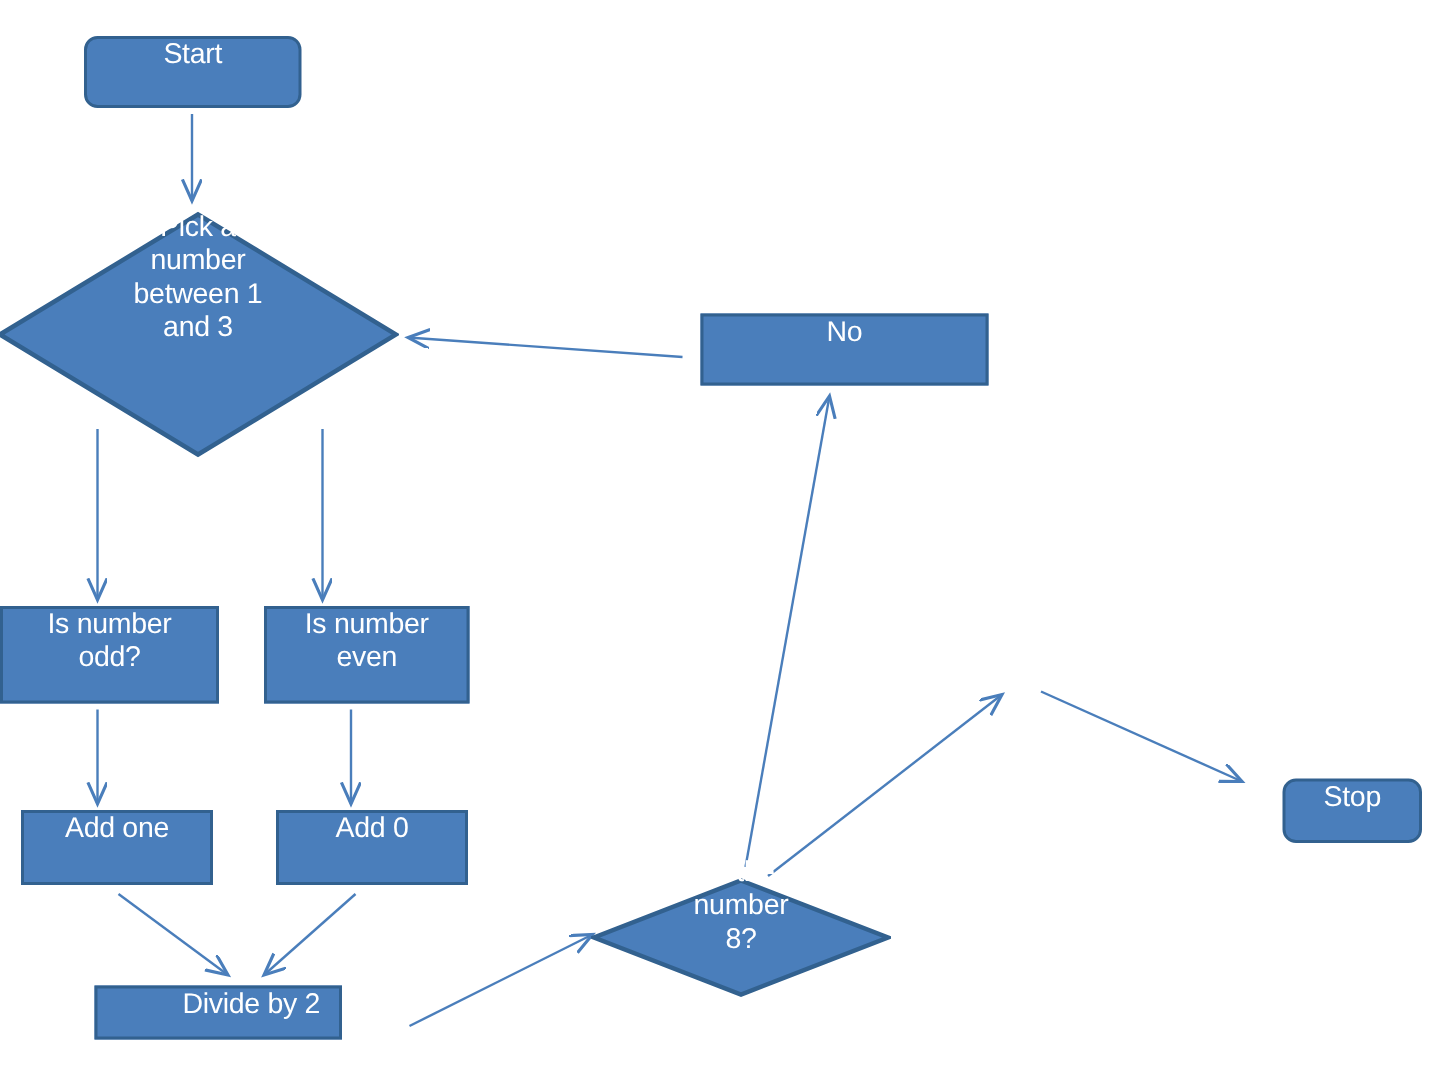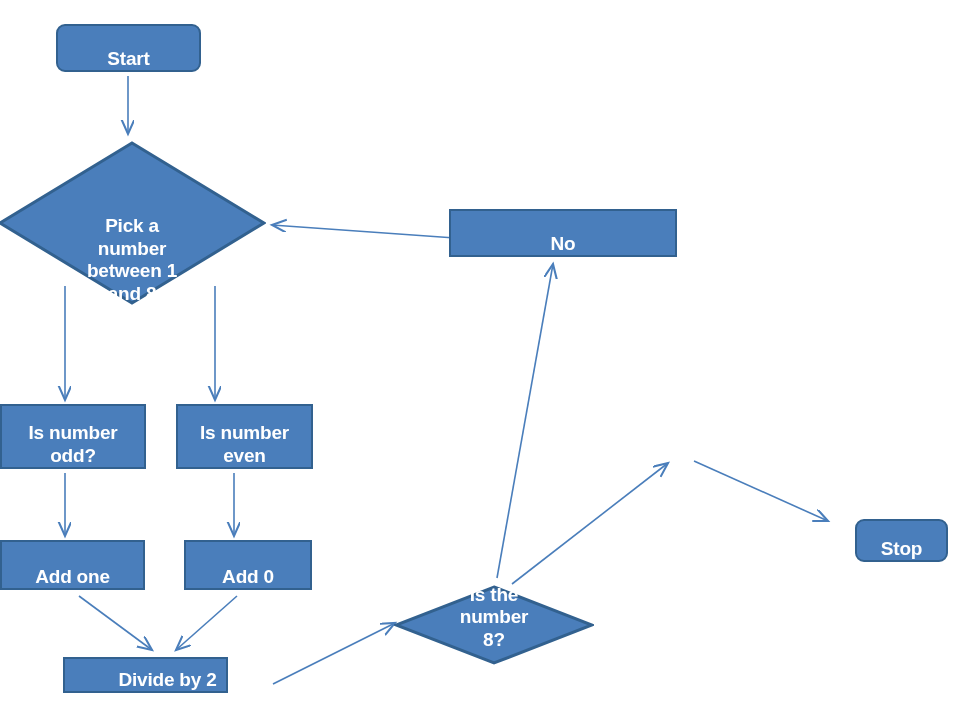--- a/index.html
+++ b/index.html
@@ -23,29 +23,28 @@
     left: 0;
     top: 0;
     width: 960px;
     height: 720px;
     pointer-events: none;
   }
   .node {
     position: absolute;
     box-sizing: border-box;
     display: flex;
-    align-items: flex-end;
+    align-items: flex-start;
     justify-content: center;
     text-align: center;
     color: #ffffff;
     font-size: 19px;
     line-height: 1.18;
     letter-spacing: -0.2px;
     z-index: 2;
-    font-weight: bold;
   }
   .node-rect {
     background: #4a7ebb;
     border: 2px solid #32618f;
   }
   .node-round {
     background: #4a7ebb;
     border: 2px solid #32618f;
     border-radius: 9px;
   }
@@ -106,55 +105,55 @@
     <span class="label">Start</span>
   </div>
 
   <div class="node node-diamond" id="node-pick-a-number" style="left:-2px; top:141px; width:268px; height:164px;">
     <svg class="diamond-shape" viewBox="0 0 268 164" preserveAspectRatio="none">
       <polygon points="134,2 266,82 134,162 2,82" fill="#4a7ebb" stroke="#32618f" stroke-width="3"></polygon>
     </svg>
     <span class="label">Pick a
 number
 between 1
-and 8</span>
+and 3</span>
   </div>
 
   <div class="node node-rect" id="node-is-number-odd" style="left:0px; top:404px; width:146px; height:65px;">
     <span class="label">Is number
 odd?</span>
   </div>
 
   <div class="node node-rect" id="node-is-number-even" style="left:176px; top:404px; width:137px; height:65px;">
     <span class="label">Is number
 even</span>
   </div>
 
-  <div class="node node-rect" id="node-add-one" style="left:0; top:540px; width:145px; height:50px;">
+  <div class="node node-rect" id="node-add-one" style="left:14px; top:540px; width:128px; height:50px;">
     <span class="label">Add one</span>
   </div>
 
   <div class="node node-rect" id="node-add-0" style="left:184px; top:540px; width:128px; height:50px;">
     <span class="label">Add 0</span>
   </div>
 
   <div class="node node-rect" id="node-divide-by-2" style="left:63px; top:657px; width:165px; height:36px;padding-left:44px;">
     <span class="label">Divide by 2</span>
   </div>
 
   <div class="node node-diamond" id="node-is-the-number-1" style="left:394px; top:585px; width:200px; height:80px;">
     <svg class="diamond-shape" viewBox="0 0 200 80" preserveAspectRatio="none">
       <polygon points="100,2 198,40 100,78 2,40" fill="#4a7ebb" stroke="#32618f" stroke-width="3"></polygon>
     </svg>
     <span class="label">Is the
 number
 8?</span>
   </div>
 
-  <div class="node node-rect" id="node-no" style="left:449px; top:209px; width:228px; height:48px;">
+  <div class="node node-rect" id="node-no" style="left:467px; top:209px; width:192px; height:48px;">
     <span class="label">No</span>
   </div>
 
 
   <div class="node node-round" id="node-stop" style="left:855px; top:519px; width:93px; height:43px;">
     <span class="label">Stop</span>
   </div>
 
 </div>
 

